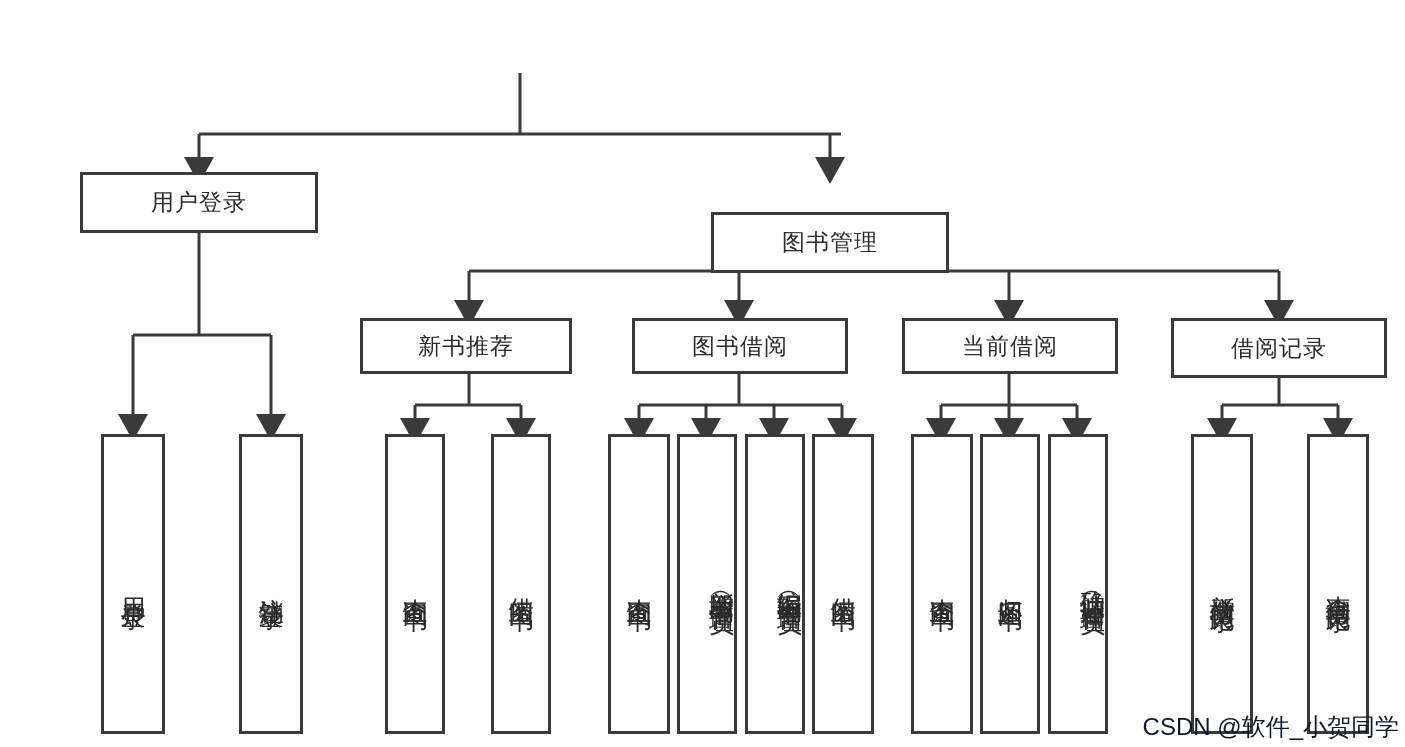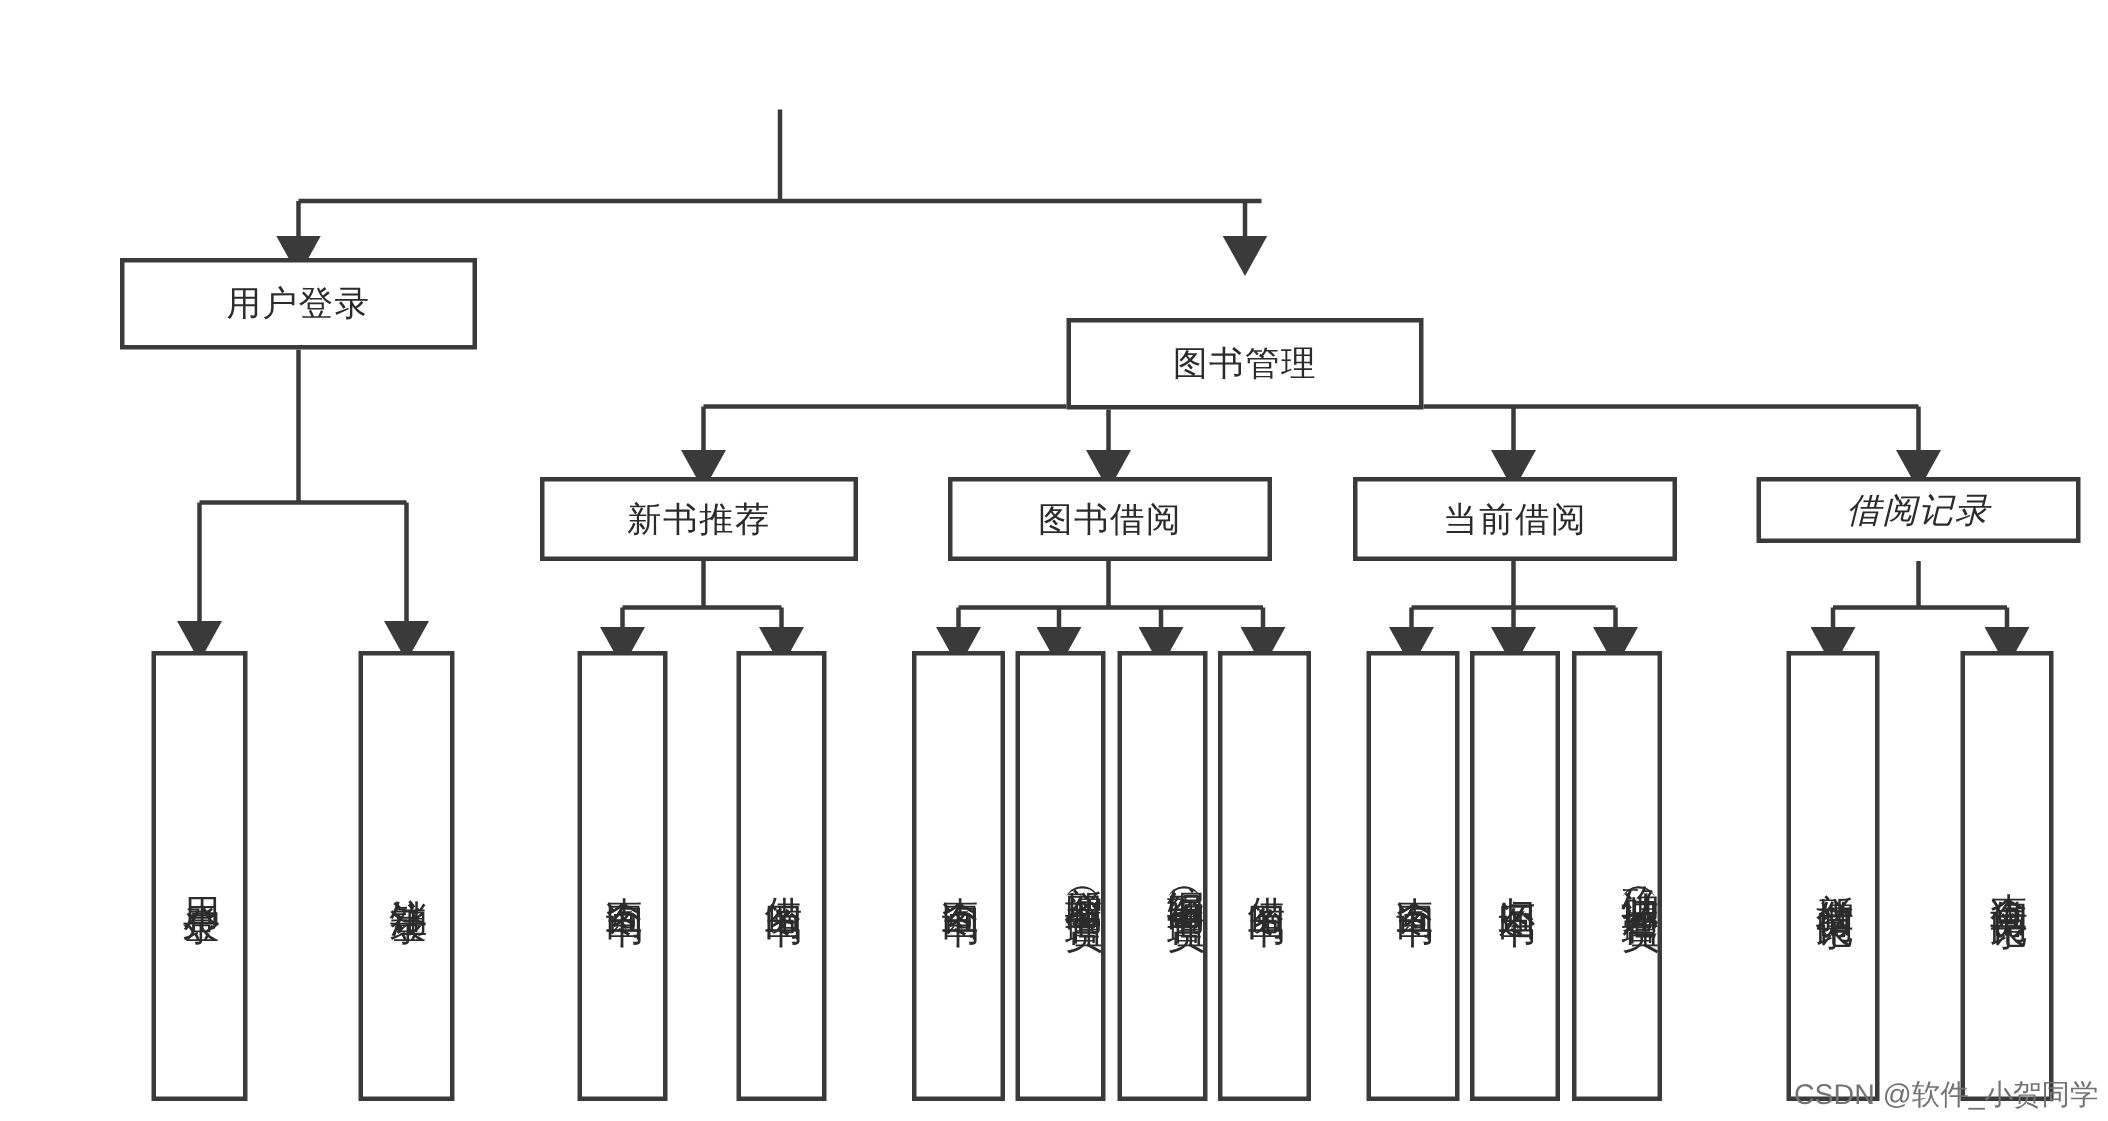--- a/index.html
+++ b/index.html
@@ -60,22 +60,22 @@
   }
   .node.v .lbl {
     writing-mode: vertical-rl;
     text-orientation: upright;
     line-height: 1.02;
   }
   .watermark {
     position: absolute;
     right: 6px;
     bottom: 4px;
-    font-size: 19px;
-    color: #737373;
+    font-size: 24px;
+    color: #0f172a;
     white-space: nowrap;
     z-index: 5;
   }
 </style>
 </head>
 <body>
 
 <div id="canvas">
 
   <svg id="wires" viewBox="0 0 1405 747">
@@ -142,21 +142,21 @@
   </div>
 
   <div class="node h" style="left:632px; top:318px; width:216px; height:56px;">
     <span class="lbl">图书借阅</span>
   </div>
 
   <div class="node h" style="left:902px; top:318px; width:216px; height:56px;">
     <span class="lbl">当前借阅</span>
   </div>
 
-  <div class="node h" style="left:1171px; top:318px; width:216px; height:44px;font-style:italic;">
+  <div class="node h" style="left:1171px; top:318px; width:216px; height:60px;">
     <span class="lbl">借阅记录</span>
   </div>
 
   <div class="node v" style="left:101px; top:434px; width:64px; height:300px;">
     <span class="lbl">用户登录</span>
   </div>
 
   <div class="node v" style="left:239px; top:434px; width:64px; height:300px;">
     <span class="lbl">注销登录</span>
   </div>

